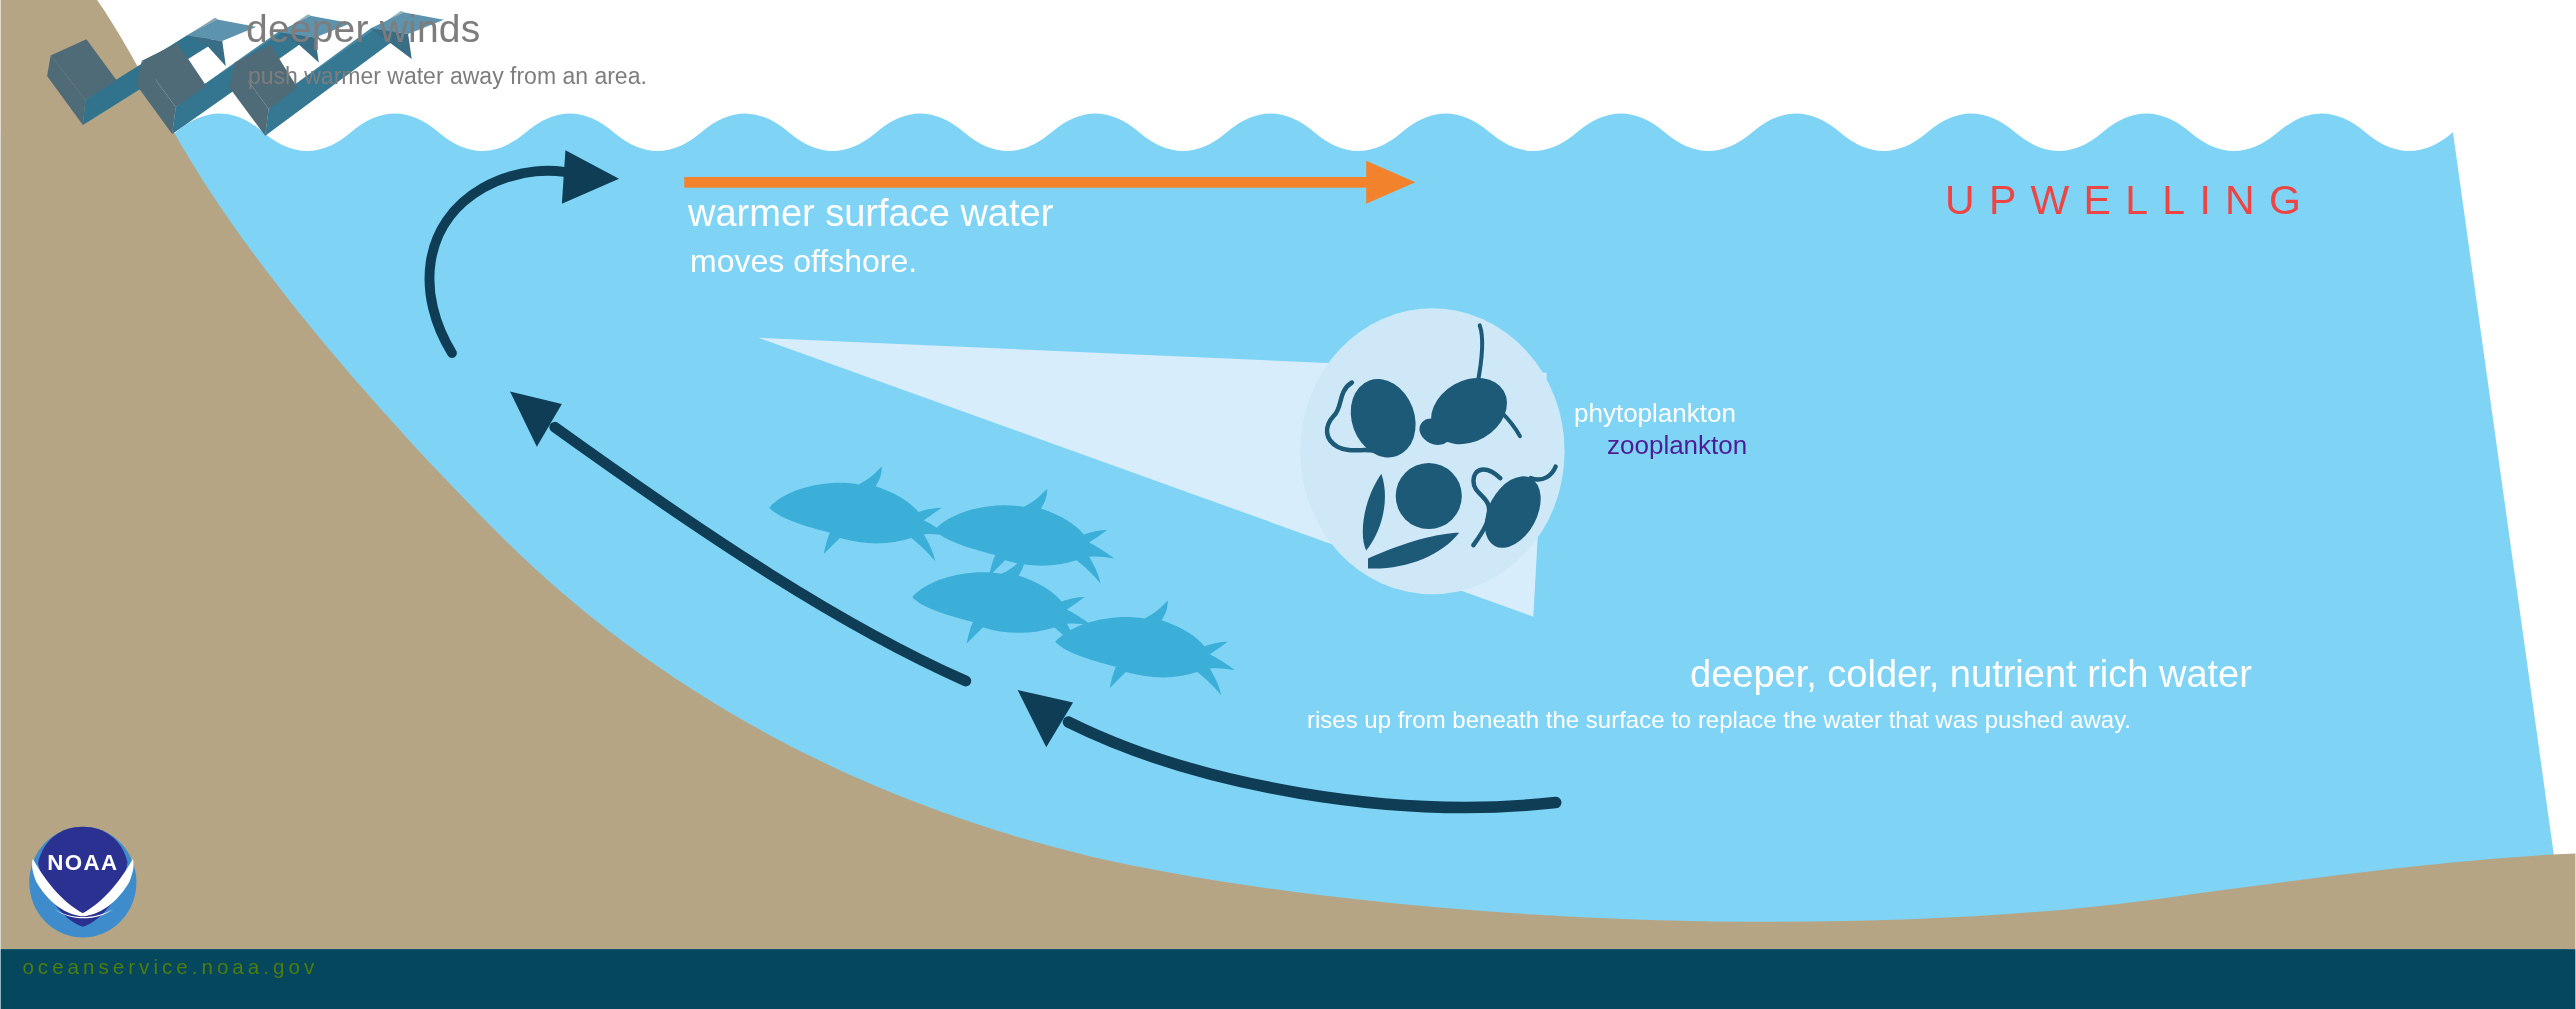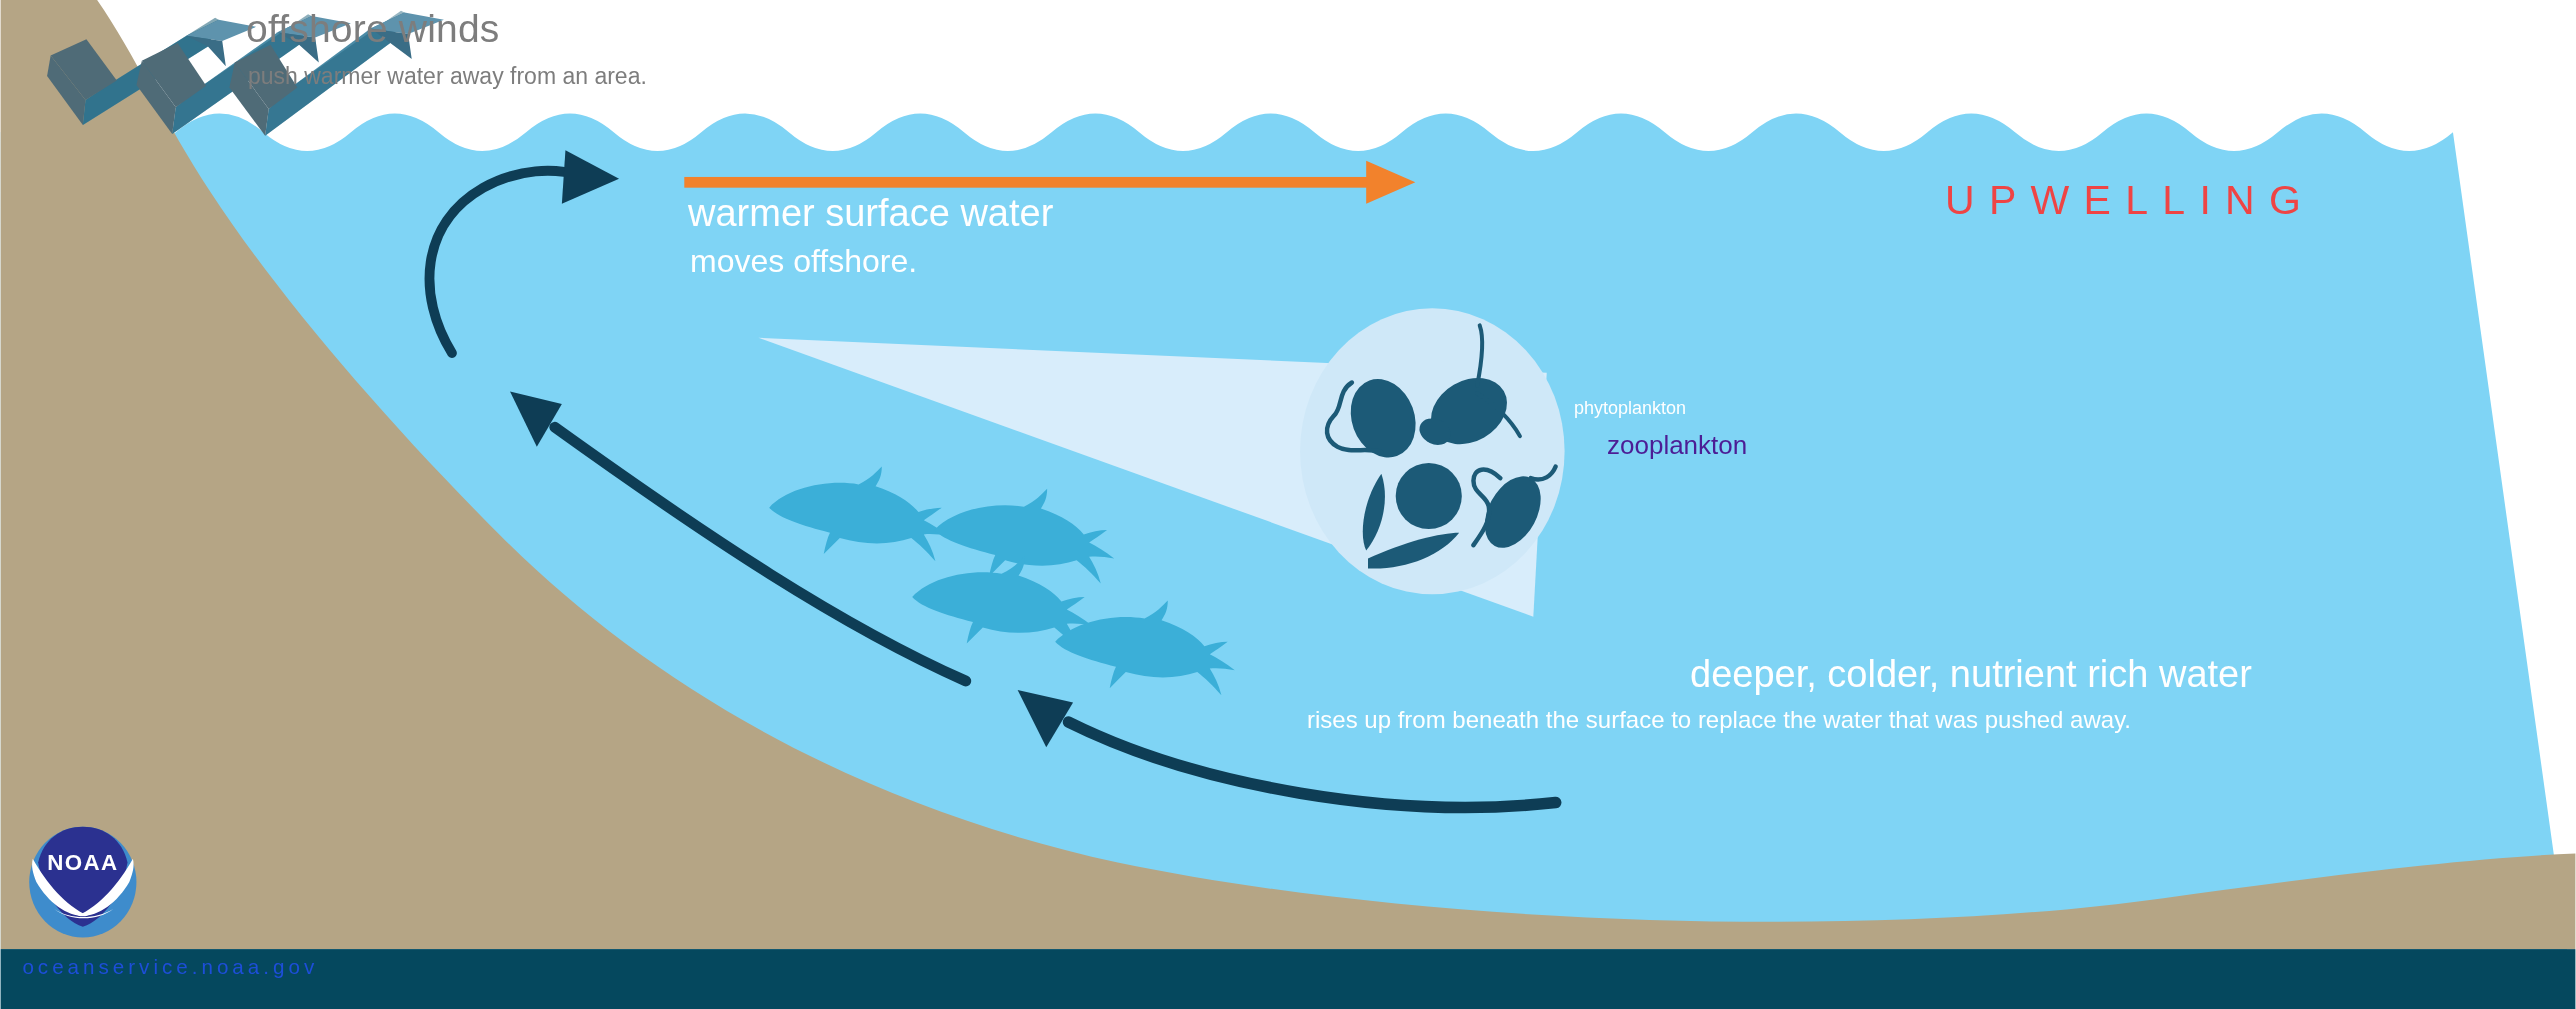--- a/index.html
+++ b/index.html
@@ -37,21 +37,21 @@
   }
   .t-upwell{
     left:1945px; top:177px;
     font-size:41px;
     color:#ef4444;
     letter-spacing:14.3px;
     font-weight:400;
   }
   .t-plank1{
     left:1574px; top:398px;
-    font-size:18px;
+    font-size:26px;
     color:#ffffff;
     text-align:center;
   }
   .t-plank2{
     left:1607px; top:430px;
     font-size:26px;
     color:#4c1d95;
   }
   .t-deep{
     left:1690px; top:653px;
@@ -60,21 +60,21 @@
   }
   .t-deep-sub{
     left:1307px; top:706px;
     font-size:24px;
     color:#ffffff;
   }
   .t-footer-url{
     position:absolute;
     left:22.4px; top:955px;
     font-size:20.6px;
-    color:#1d4ed8;
+    color:#4d7c0f;
     letter-spacing:4px;
   }
 </style>
 </head>
 <body>
 
 <div id="stage">
 
   <svg id="scene" viewBox="0 0 2881 1129" width="2576" height="1009" xmlns="http://www.w3.org/2000/svg">
 
@@ -241,21 +241,21 @@
                C 6,52 4,44 6,36 Z" fill="#ffffff"></path>
       <path d="M 118,36 C 102,64 82,88 56,100 C 78,102 100,86 114,62
                C 118,52 120,44 118,36 Z" fill="#ffffff"></path>
       <path d="M 30,92 C 48,104 76,104 96,92 C 78,106 48,106 30,92 Z" fill="#ffffff"></path>
       <text x="62" y="48" text-anchor="middle" font-family="Liberation Sans, sans-serif" font-size="25" font-weight="700" fill="#ffffff" letter-spacing="1.5">NOAA</text>
     </g>
 
     <rect x="0" y="1062" width="2881" height="67" fill="#05485e"></rect>
   </svg>
 
-  <div class="txt t-surface-winds">offshore winds</div>
+  <div class="txt t-surface-winds">deeper winds</div>
   <div class="txt t-surface-winds-sub">push warmer water away from an area.</div>
 
   <div class="txt t-warm">warmer surface water</div>
   <div class="txt t-warm-sub">moves offshore.</div>
 
   <div class="txt t-upwell">UPWELLING</div>
 
   <div class="txt t-plank1">phytoplankton</div>
   <div class="txt t-plank2">zooplankton</div>
 

